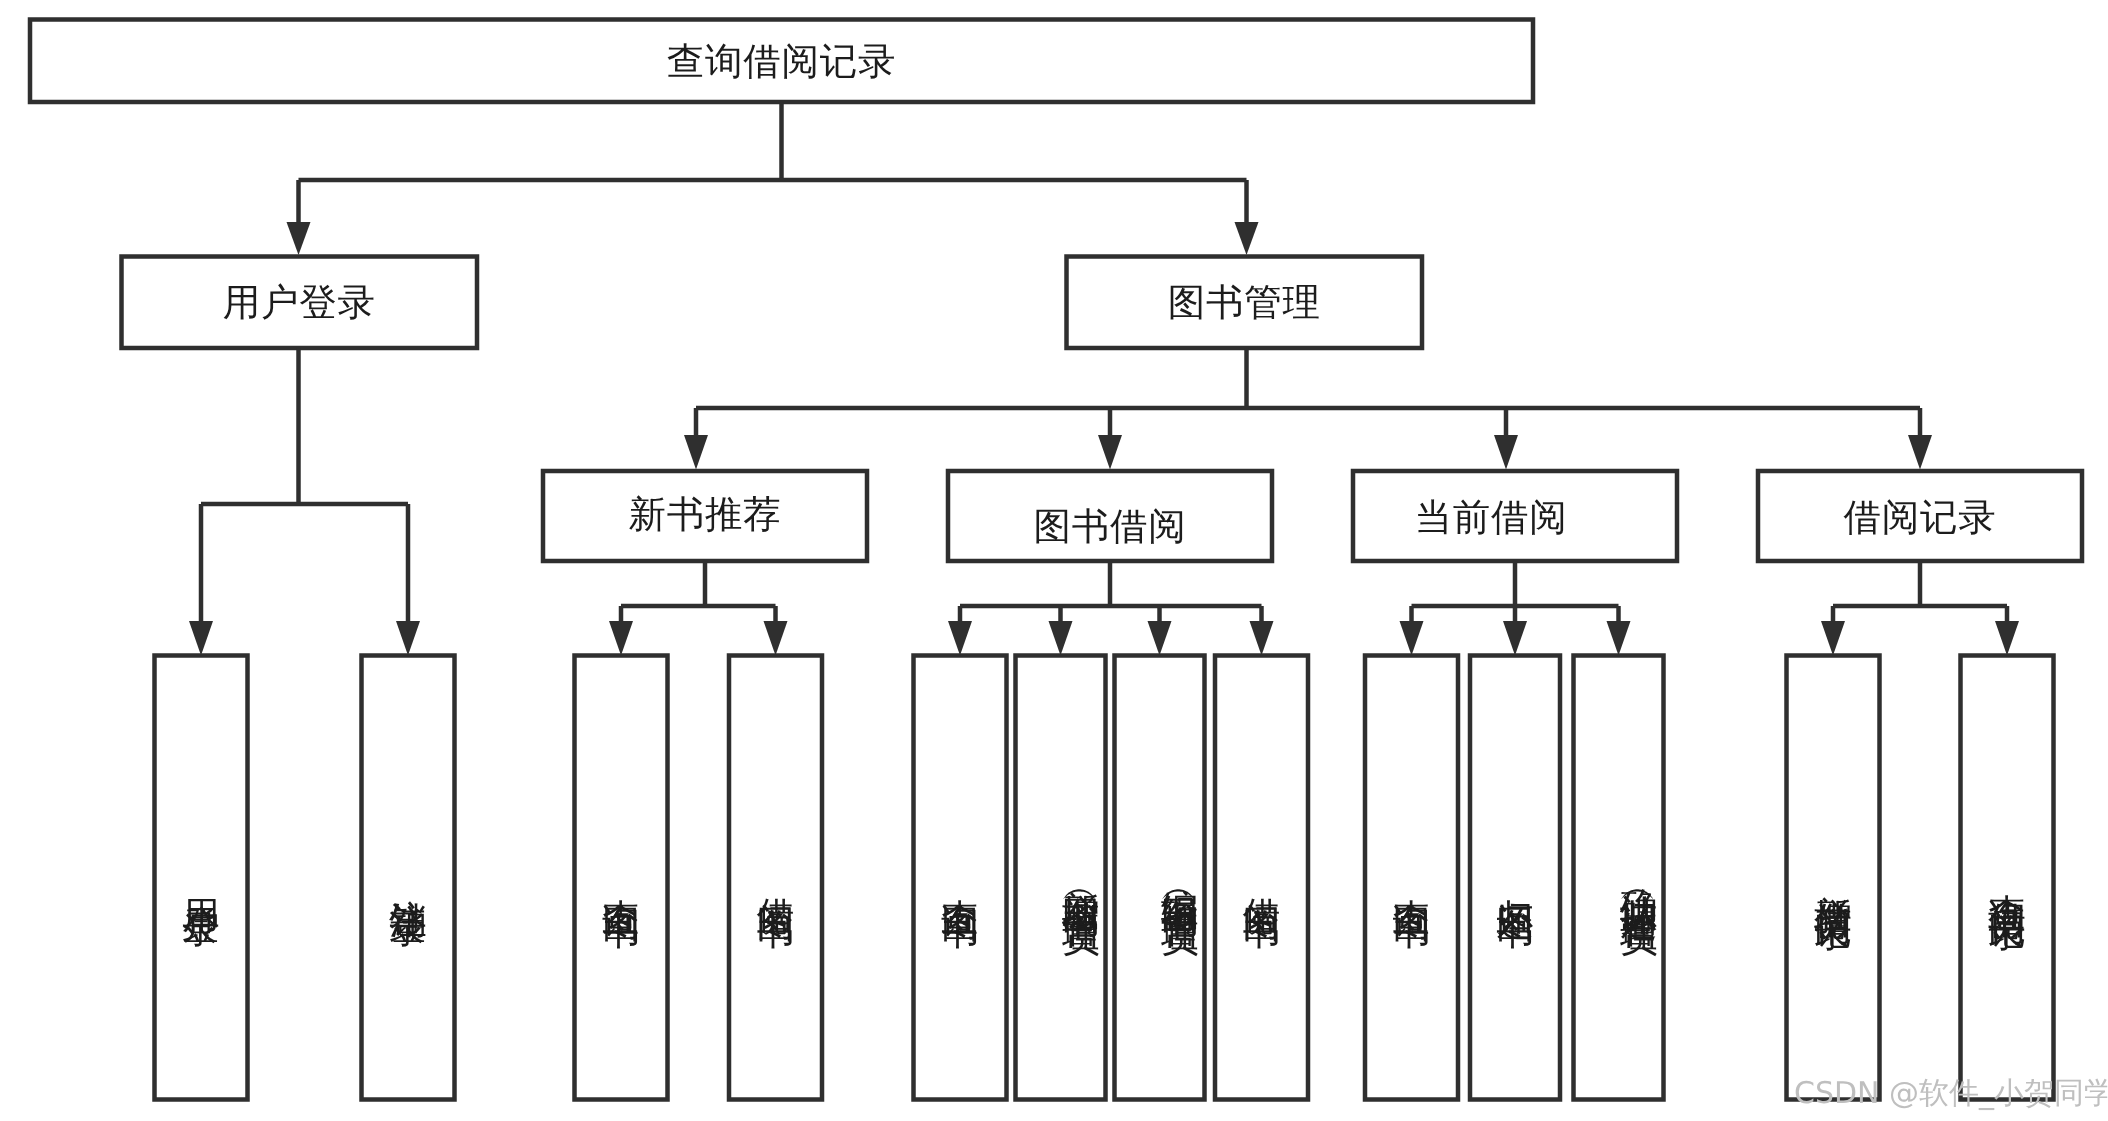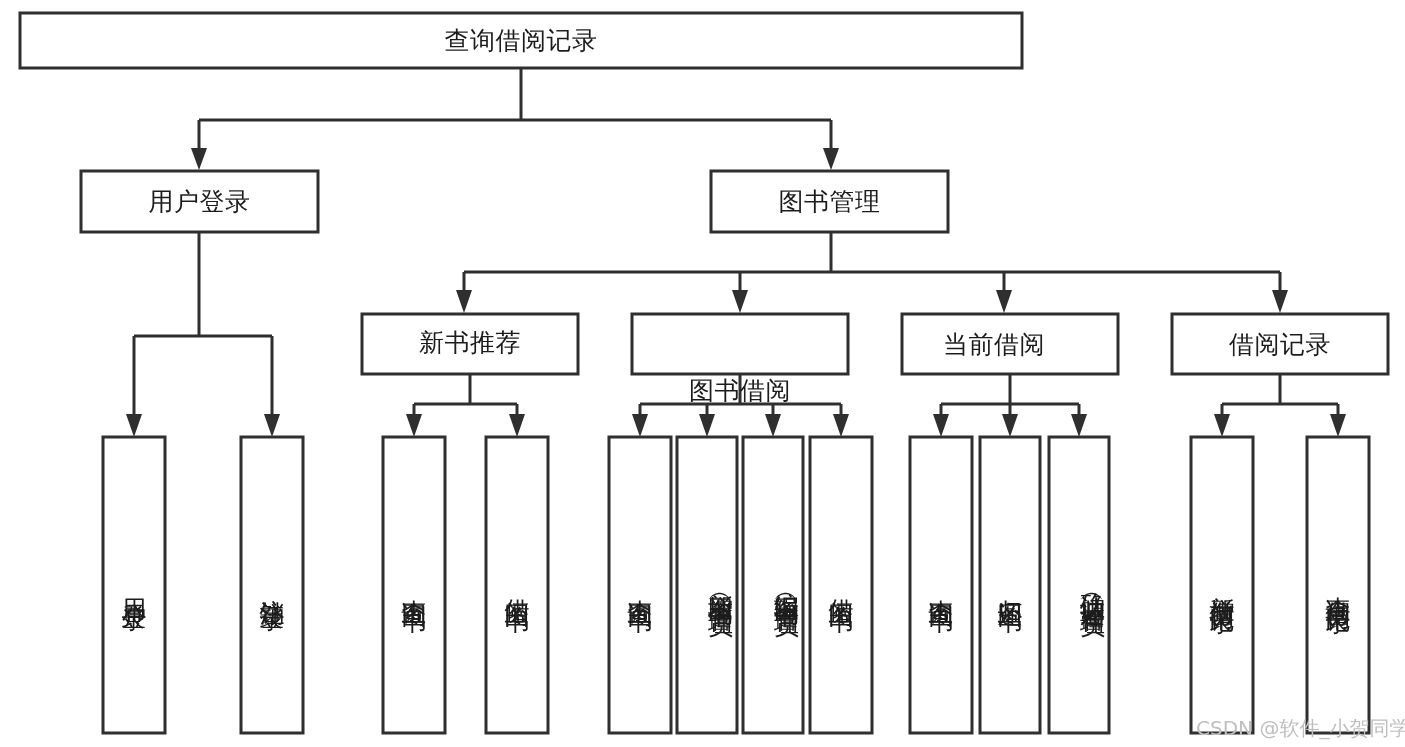--- a/index.html
+++ b/index.html
@@ -172,21 +172,21 @@
     <rect class="box-rect" x="1307" y="437" width="62" height="296"></rect>
 
   </svg>
 
   <div class="h-label" style="left:20px; top:13px; width:1002px; height:55px;">查询借阅记录</div>
 
   <div class="h-label" style="left:81px; top:171px; width:237px; height:61px;">用户登录</div>
   <div class="h-label" style="left:711px; top:171px; width:237px; height:61px;font-family:Liberation Serif, serif;">图书管理</div>
 
   <div class="h-label" style="left:362px; top:314px; width:216px; height:56px;">新书推荐</div>
-  <div class="h-label" style="left:632px; top:314px; width:216px; height:72px;margin-top:40px;">图书借阅</div>
+  <div class="h-label" style="left:632px; top:314px; width:216px; height:72px;">图书借阅</div>
   <div class="h-label" style="left:902px; top:314px; width:184px; height:60px;">当前借阅</div>
   <div class="h-label" style="left:1172px; top:314px; width:216px; height:60px;">借阅记录</div>
 
   <div class="v-label mid" style="left:103px; top:437px; width:62px; height:296px;">用户登录</div>
   <div class="v-label mid" style="left:241px; top:437px; width:62px; height:296px;">注销登录</div>
 
   <div class="v-label mid" style="left:383px; top:437px; width:62px; height:296px;">查询图书</div>
   <div class="v-label mid" style="left:486px; top:437px; width:62px; height:296px;">借阅图书</div>
 
   <div class="v-label mid" style="left:609px; top:437px; width:62px; height:296px;">查询图书</div>

